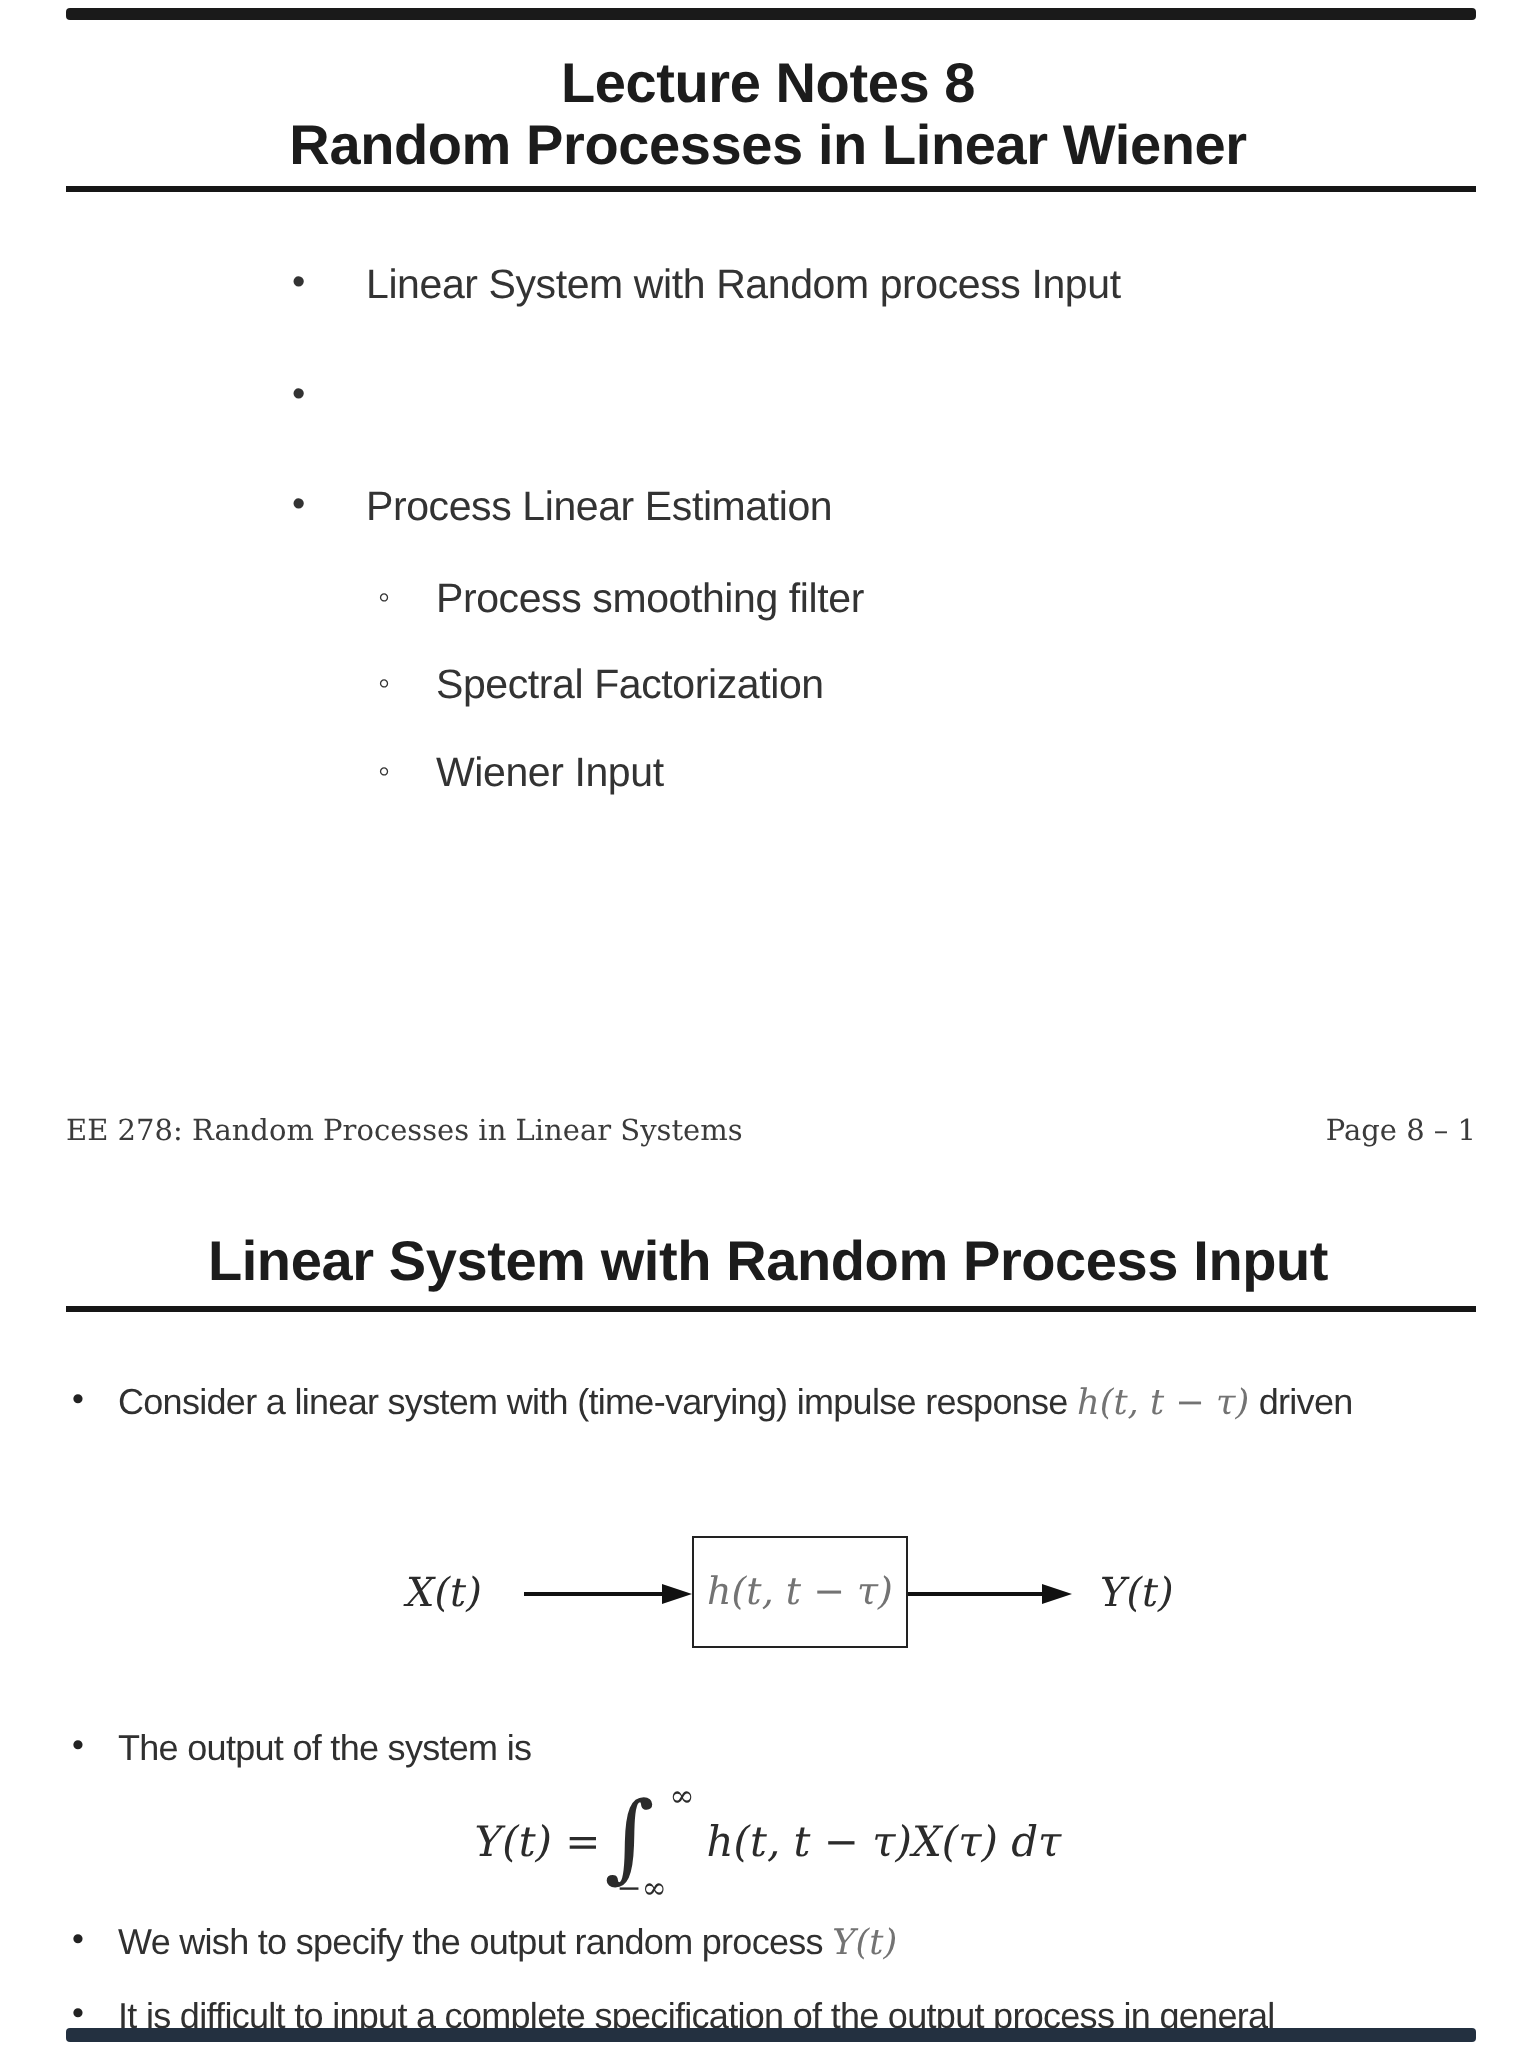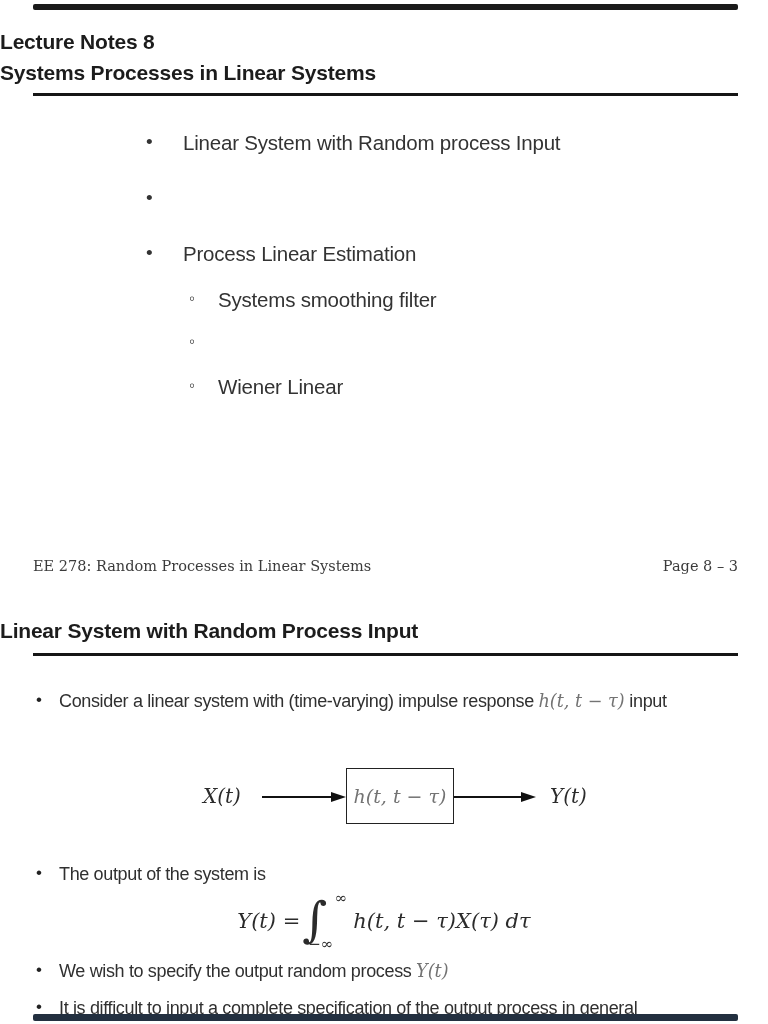--- a/index.html
+++ b/index.html
@@ -10,22 +10,22 @@
     overflow:hidden;
     font-family:"Liberation Sans","DejaVu Sans",sans-serif;
     color:#2e2e2e;
   }
   .edge-bar{position:absolute;left:33px;width:705px;border-radius:2px;}
   .edge-bar.top{top:4px;height:6px;background:#1a1a1a;}
   .edge-bar.bottom{top:1014px;height:7px;background:#233040;}
 
   .slide-title{
     position:absolute;left:0;width:768px;
-    text-align:left;font-weight:bold;color:#1c1c1c;
-    font-size:21px;line-height:30px;letter-spacing:-0.2px;
+    text-align:center;font-weight:bold;color:#1c1c1c;
+    font-size:28px;line-height:30px;letter-spacing:-0.2px;
   }
   .rule{position:absolute;left:33px;width:705px;height:3px;background:#161616;}
 
   
   .b-item{position:absolute;white-space:nowrap;font-size:20.5px;color:#333;letter-spacing:-0.2px;}
   .b-item .marker{position:absolute;left:0;top:0;}
   .lvl1 .marker{font-size:19px;}
   .lvl1 .lbl{margin-left:37px;}
   .lvl2 .marker{font-size:17px;top:1px;}
   .lvl2 .lbl{margin-left:29px;}
@@ -82,61 +82,62 @@
 </style>
 </head>
 <body>
 
 <div class="page">
 
   <div class="edge-bar top"></div>
 
   <div>
     <div class="slide-title" style="top:27px;">Lecture Notes 8</div>
-    <div class="slide-title" style="top:58px;">Systems Processes in Linear Systems</div>
+    <div class="slide-title" style="top:58px;">Random Processes in Linear Wiener</div>
     <div class="rule" style="top:93px;"></div>
 
     <div class="b-item lvl1" style="left:146px;top:131px;">
       <span class="marker">•</span>
       <span class="lbl">Linear System with Random process Input</span>
     </div>
     <div class="b-item lvl1" style="left:146px;top:187px;">
       <span class="marker">•</span>
     </div>
     <div class="b-item lvl1" style="left:146px;top:242px;">
       <span class="marker">•</span>
       <span class="lbl">Process Linear Estimation</span>
     </div>
 
     <div class="b-item lvl2" style="left:189px;top:288px;">
       <span class="marker">◦</span>
-      <span class="lbl">Systems smoothing filter</span>
+      <span class="lbl">Process smoothing filter</span>
     </div>
     <div class="b-item lvl2" style="left:189px;top:331px;">
       <span class="marker">◦</span>
+      <span class="lbl">Spectral Factorization</span>
     </div>
     <div class="b-item lvl2" style="left:189px;top:375px;">
       <span class="marker">◦</span>
-      <span class="lbl">Wiener Linear</span>
+      <span class="lbl">Wiener Input</span>
     </div>
 
     <div class="footer">
       <span>EE 278: Random Processes in Linear Systems</span>
-      <span>Page 8 – 3</span>
+      <span>Page 8 – 1</span>
     </div>
   </div>
 
   <div>
     <div class="slide-title" style="top:616px;">Linear System with Random Process Input</div>
     <div class="rule" style="top:653px;"></div>
 
     <div class="s2bullet s2text" style="top:688px;">
       <span class="dot">•</span>
       <div class="txt">
-        <span>Consider a linear system with (time-varying) impulse response </span><span class="m">h(t, t − τ)</span><span> input</span>
+        <span>Consider a linear system with (time-varying) impulse response </span><span class="m">h(t, t − τ)</span><span> driven</span>
       </div>
     </div>
 
     <div class="diagram">
       <span class="d-label" style="left:203px;">X(t)</span>
       <div class="d-line" style="left:262px;width:72px;"></div>
       <div class="d-head" style="left:331px;"></div>
       <div class="d-box">
         <span class="m">h(t, t − τ)</span>
       </div>

